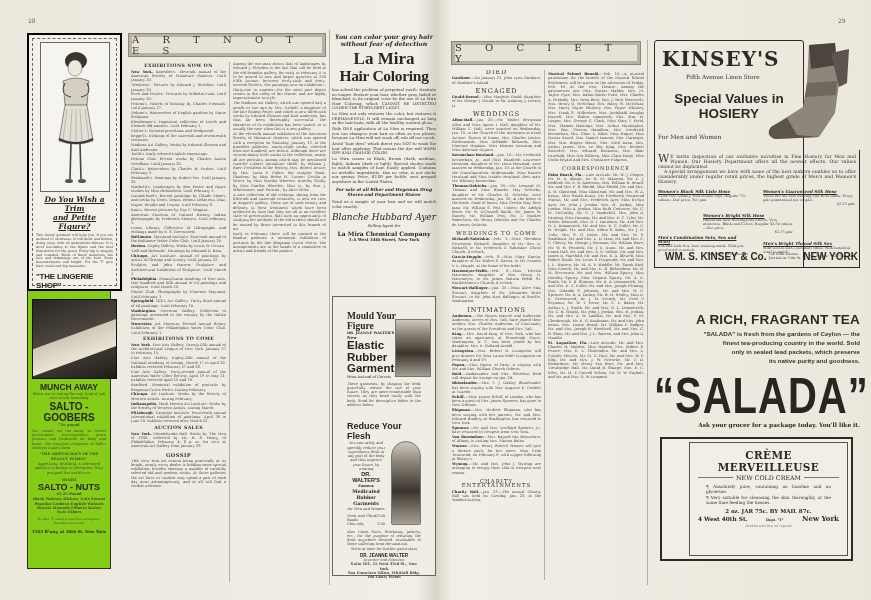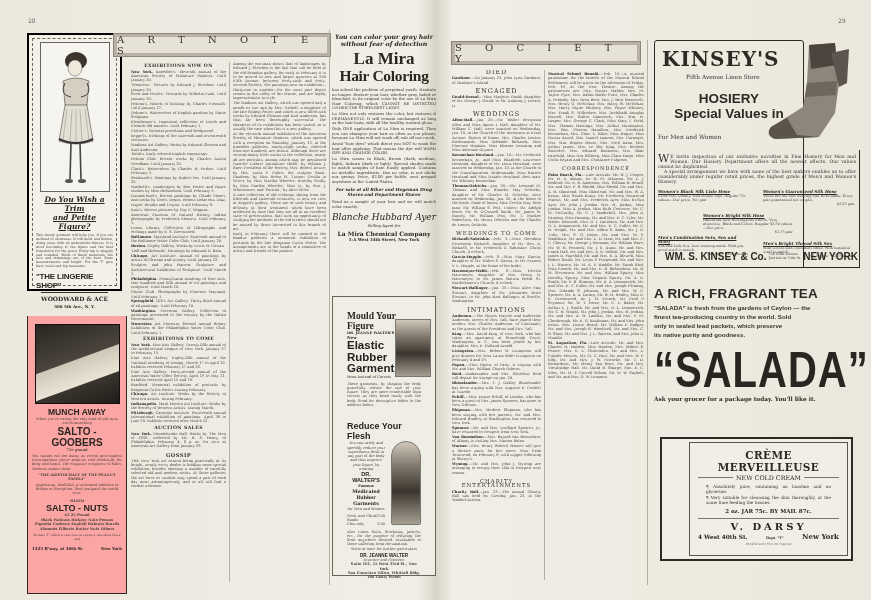--- a/index.html
+++ b/index.html
@@ -26,21 +26,21 @@
   .col-rule { position: absolute; width: 1px; background: #b5afa3; }
   
   .lingerie { left: 27px; top: 33px; width: 95px; height: 258px; border: 2px solid #000000; padding: 3px; background: #f3f0e8; }
   .lingerie .inner { border: 1px dashed #6a645a; height: 100%; padding: 3px; display: flex; flex-direction: column; align-items: center; }
   .figure-art { width: 70px; height: 150px; border: 1px solid #666; background: #f6f4ee; position: relative; }
   .tagline { font-size: 7.5px; font-weight: bold; font-style: italic; text-align: center; line-height: 9px; margin-top: 3px; text-decoration: underline; }
   .shop { font-family: "Liberation Sans", sans-serif; font-size: 8px; font-weight: bold; margin-top: 3px; letter-spacing: -0.2px; }
   .sub { font-size: 6px; font-weight: bold; margin-top: 2px; border-top: 1px solid #333; padding-top: 2px; }
   .addr { font-size: 4px; font-weight: bold; margin-top: 2px; }
   
-  .salto { left: 27px; top: 316px; width: 100px; height: 278px; border: 1px solid #2e2922; border-top: none; background: #fca5a5; padding: 4px; text-align: center; }
+  .salto { left: 27px; top: 291px; width: 84px; height: 278px; border: 1px solid #2e2922; border-top: none; background: #84cc16; padding: 4px; text-align: center; }
   .photo { width: 85px; height: 80px; background: linear-gradient(160deg, #2a2520 0%, #4b453e 45%, #cfc8b8 46%, #eae4d6 70%, #3a352e 71%, #1f1b17 100%); border: 1px solid #111; margin: 4px auto 3px; }
   .munch { font-family: "Liberation Sans", sans-serif; font-size: 8.5px; font-weight: bold; }
   .goobers { font-family: "Liberation Sans", sans-serif; font-size: 10px; font-weight: bold; }
   .small-c { font-size: 3.6px; line-height: 4.3px; color: #4a443c; }
   .hatch { display: flex; align-items: center; justify-content: space-between; margin-top: 4px; }
   .hatch-logo { font-family: "DejaVu Serif", serif; font-style: italic; font-weight: bold; font-size: 14px; color: #2b2620; border-radius: 50%; width: 55px; height: 38px; border: 1px solid #555; display: flex; align-items: center; justify-content: center; background: radial-gradient(ellipse at 50% 70%, #8a8276 0%, #f3f0e8 65%); }
   .hatch-side { font-size: 3.6px; line-height: 4.2px; font-weight: bold; text-align: center; width: 30px; }
   
   .lamira { left: 332px; top: 33px; width: 104px; text-align: center; }
   .lamira .promise { font-size: 6.2px; font-style: italic; font-weight: bold; line-height: 7px; }
@@ -74,21 +74,21 @@
   .kintro { position: absolute; left: 4px; top: 114px; width: 198px; font-size: 4.6px; line-height: 5px; color: #333; text-align: justify; }
   .kintro .drop { font-size: 11px; float: left; line-height: 10px; margin-right: 1px; }
   .kgrid { position: absolute; left: 4px; top: 150px; width: 198px; font-size: 3.5px; line-height: 4.1px; color: #444; }
   .kitem { position: absolute; }
   .kitem .kt { font-style: italic; font-weight: bold; font-size: 4.2px; text-decoration: underline; color: #2e2922; }
   .kfoot { position: absolute; left: 2px; top: 211px; width: 202px; display: flex; align-items: center; justify-content: space-between; }
   .kco { font-family: "Liberation Sans", sans-serif; font-weight: bold; font-size: 10px; color: #2e2922; padding-left: 9px; }
   .kaddr { font-size: 3.4px; line-height: 3.8px; color: #444; }
   .kny { font-family: "Liberation Sans", sans-serif; font-weight: bold; font-size: 10px; color: #2e2922; }
   
-  .salada { left: 654px; top: 286px; width: 206px; text-align: left; }
+  .salada { left: 654px; top: 312px; width: 206px; text-align: right; }
   .rich { font-family: "Liberation Sans", sans-serif; font-size: 13.5px; font-weight: bold; letter-spacing: 0.2px; color: #2e2922; }
   .salada .desc { font-family: "Liberation Sans", sans-serif; font-size: 6.2px; line-height: 9px; font-weight: bold; color: #3a342c; margin-top: 2px; }
   .salada .logo { font-family: "Liberation Sans", sans-serif; font-weight: bold; font-size: 40px; letter-spacing: 1px; transform: scaleY(1.25); color: #2a2520; margin-top: 10px; line-height: 40px; }
   .salada .ask { font-size: 5.8px; font-weight: bold; margin-top: 7px; color: #2e2922; }
   
   .creme { left: 660px; top: 437px; width: 193px; height: 124px; border: 2px solid #2e2922; padding: 3px; background: #f1eee6; }
   .creme .inner { border: 1px solid #555; height: 100%; text-align: center; padding: 6px 8px; margin-left: 24px; }
   .cm { font-family: "DejaVu Serif", serif; font-weight: bold; font-size: 10.5px; letter-spacing: 0.4px; color: #2e2922; }
   .cold { font-size: 6.3px; color: #2e2922; margin-top: 1px; display: flex; align-items: center; gap: 3px; justify-content: center; }
   .cold .ln { flex: 1; height: 1px; background: #777; }
@@ -157,21 +157,21 @@
   <div class="goobers" style="font-size:9px;">SALTO - NUTS</div>
   <div class="small-c" style="font-weight:bold;">$1.25 Pound</div>
   <div class="small-c" style="font-weight:bold;margin-top:1px;">Black Walnuts  Hickory Nuts  Pecans  Pignolia  Cashews  English Walnuts  Brazils  Almonds  Filberts  Butter Nuts  Others</div>
   <div class="small-c" style="margin-top:2px;font-size:3px;">Booklet 'T' which is sent free on request, describes these and</div>
   <div style="display:flex;justify-content:space-between;font-size:4px;font-weight:bold;margin-top:4px;">
     <span>1323 B'way, at 36th St.</span>
     <span>New York</span>
   </div>
 </div>
 
-<div class="abs banner" style="left:114px; top:34px; width:216px; height:22px;">A R T   N O T E S</div>
+<div class="abs banner" style="left:129px; top:34px; width:196px; height:22px;">A R T   N O T E S</div>
 <div class="col-rule" style="left:229px; top:62px; height:520px;"></div>
 <div class="col-rule" style="left:329px; top:30px; height:555px;"></div>
 
 <div class="abs tiny" style="left:131px; top:62px; width:95px; height:522px; overflow:hidden;">
   <div class="hd">EXHIBITIONS NOW ON</div>
   <p><b>New York.</b> <span>Knoedler's. Eleventh annual of the American Society of Miniature Painters. Until January 20.</span></p>
   <p>'Montross'. Pictures by Edward J. Steichen. Until January 20.</p>
   <p>Scott and Fowles'. Portraits by Wilhelm Funk. Until January 20.</p>
   <p>Folsom's. Pastels of Brittany by Charles Fromuth. Until January 27.</p>
   <p>Oehme's. Watercolors of English gardens by Marie Seligman.</p>
@@ -322,22 +322,22 @@
   <p><b>Palm Beach, Fla.</b><span>—Late arrivals: Mr. W. J. Cooper, Mr. H. A. Adams, Dr. H. M. Atkinson, Mr. L. J. Bedford, Mr. E. R. Anderson, Mrs. William H. Beard, Mr. and Mrs. F. B. Shedd, Miss Shedd, Mr. and Mrs. A. H. Olmstead, Miss Olmstead, Mr. and Mrs. W. A. Kraus, Miss Sarah Kraus, Mr. Frederick Townsend Martin, Mr. and Mrs. Frederick Ayer, Miss Evelyn Ayer, Mr. John J. Jordan, Mrs. H. Jordan, Miss Jordan, Miss A. Jordan, Miss Ruth Converse, Mr. C. M. McCarthy, Mr. C. J. Vanderbilt, Mrs. John A. Fanning, Miss Fanning, Mr. and Mrs. E. C. Tyler, Mr. Walter Edwards, Mrs. D. I. Davidson, Mr. and Mrs. O. L. Dommerich, Mr. and Mrs. E. C. Fuller, Mr. C. H. Wright, Mr. and Mrs. Eldon S. Kahn, Mr. J. E. Tufts, Mrs. S. G. Dejon, Mr. and Mrs. M. F. Washburn, Mr. and Mrs. L. D. Marr, Mr. and Mrs. C. C. Cherry, Mr. George J. Brennan, Mr. William Ware, Mr. W. H. Pennock, Mr. J. E. Dunn, Mr. and Mrs. Frank Hall, Mr. and Mrs. A. E. Vallent, Mr. and Mrs. James D. Fairchild, Mr. and Mrs. E. A. Illowell, Miss Robert Smith, Mr. Lewis P. Fitzgerald, Mr. and Mrs. J. L. Warren, Mr. M. A. V. Waddle, Mr. Sarah Bird, Miss French, Mr. and Mrs. E. R. Richardson, Mr. R. M. Stevenson, Mr. and Mrs. William Spurry, Miss Dorothy Spurry, Miss Virginia Spurry, Mr. A. E. Smith, Mr. F. B. Stimson, Mr. D. A. Dommerich, Mr. and Mrs. E. C. Fuller, Mr. and Mrs. Joseph Fleming, Mrs. Orlando S. Johnson, Mr. and Mrs. W. C. Spencer, Mr. D. A. Loring, Mr. W. H. Henley, Miss E. E. Greenwood, Dr. J. H. French, Mr. Fred P. Seymour, Mr. W. T. Fosse, Mr. C. L. Baker, Mr. Arthur L. J. Smith, Mr. and Mrs. O. L. Dommerich, Mr. C. H. Wright, Mr. John J. Jordan, Mrs. H. Jordan, Mr. and Mrs. A. W. Laidlaw, Mr. and Mrs. F. M. Chesbrough, Mr. E. G. Kaufmann, Mr. and Mrs. John Eaton, Mrs. Louise Beard, Mr. William F. Badger, Mr. and Mrs. Joseph R. Woodwell, Mr. and Mrs. C. B. Shaw, Mr. and Mrs. J. L. Warren, and Mrs. John A. Mundie.</span></p>
   <p><b>St. Augustine, Fla.</b><span>—Late arrivals: Mr. and Mrs. Charles H. Harden, Miss Harden, Mrs. Robert S. Pearce, Mrs. E. L. Chittenden, Mr. and Mrs. L. Pulsifer Meyers, Mr. M. C. Paul, Mr. and Mrs. W. F. Eldy, Mr. and Mrs. J. W. Frieseke, Mr. T. D. Richardson, Mr. Henry Van Rose, Mr. and Mrs. Trowbridge Hall, Mr. David R. Sharpe, Mrs. E. C. Elles, Mr. M. F. Carroll Wilson, Mr. W. W. Saybolt, and Mr. and Mrs. O. W. Lemmon.</span></p>
 </div>
 
 <div class="abs kinsey">
   <div class="kbox"></div>
   <div class="kbox2"></div>
   <div class="kbrand">KINSEY'S</div>
   <div class="kstore">Fifth Avenue Linen Store</div>
   <div class="kspecial">
+    <div>Special Values in</div>
     <div>HOSIERY</div>
-    <div>Special Values in</div>
   </div>
   <div class="kfor">For Men and Women</div>
   <svg class="stocking" viewBox="0 0 95 96">
     <path d="M52 2 L78 0 L82 40 L78 70 L62 94 L18 96 Q8 92 14 84 L46 64 L50 40 Z" fill="#8c867c"></path>
     <path d="M52 2 L78 0 L80 22 L54 26 Z" fill="#4b453e"></path>
     <path d="M50 40 L80 38 L79 52 L48 54 Z" fill="#6d675d"></path>
     <path d="M62 94 L18 96 Q8 92 14 84 L30 75 L40 92 Z" fill="#5a544b"></path>
     <path d="M74 10 L92 6 L90 40 L82 44 Z" fill="#5b554d"></path>
   </svg>
   <div class="kintro">
@@ -396,21 +396,20 @@
   <div class="inner">
     <div class="cm">CRÈME MERVEILLEUSE</div>
     <div class="cold">
         <span class="ln"></span>
         <span>NEW COLD CREAM</span>
         <span class="ln"></span>
       </div>
     <div class="cm-body">¶ Absolutely pure, containing no lanoline and no glycerine.</div>
     <div class="cm-body" style="margin-top:1px;">¶ Very suitable for cleansing the skin thoroughly, at the same time feeding the tissues.</div>
     <div class="price">2 oz. JAR 75c.   BY MAIL 87c.</div>
-    <div class="darsy">V. DARSY</div>
     <div class="darsy-row">
       <span class="a">4 West 40th St.</span>
       <span class="d">Dept. "T"</span>
       <span class="n">New York</span>
     </div>
     <div class="booklet">Booklet sent free on request</div>
   </div>
 </div>
 
 </body></html>

